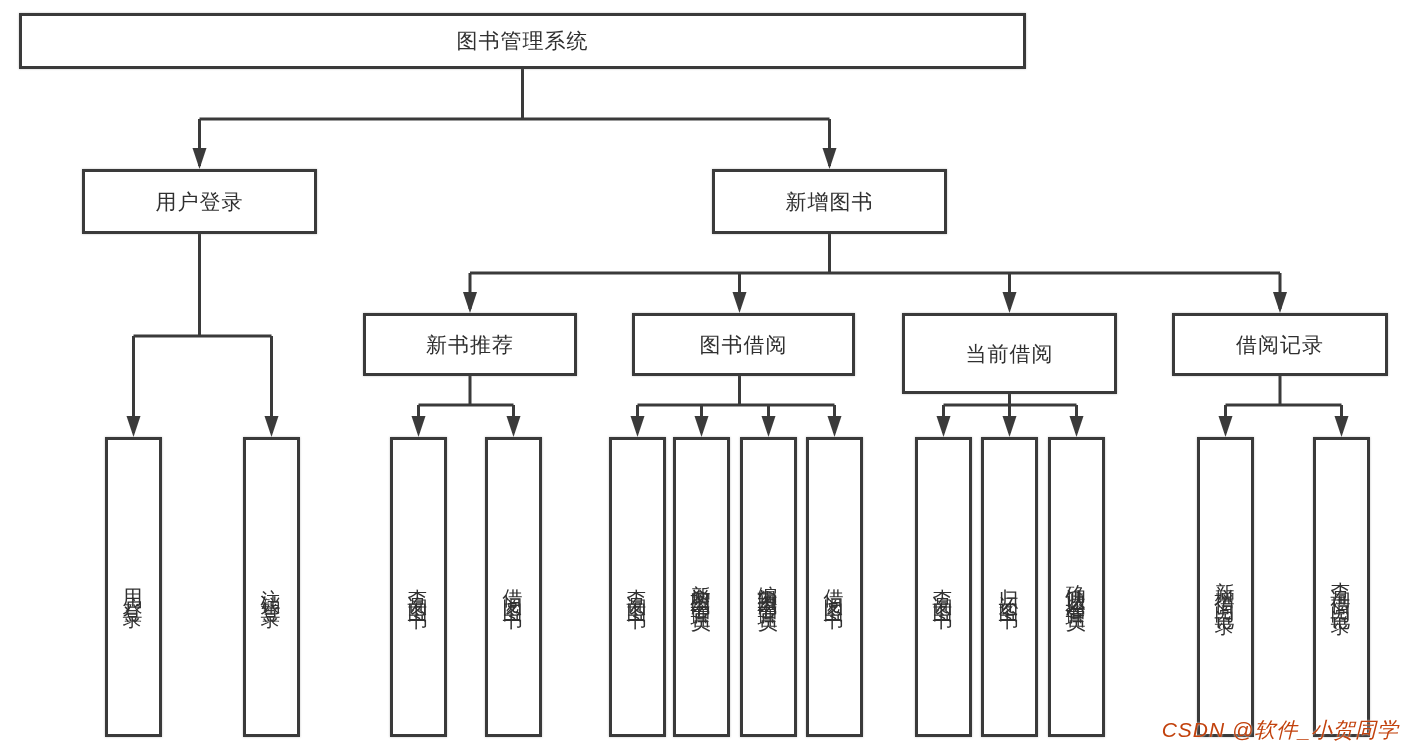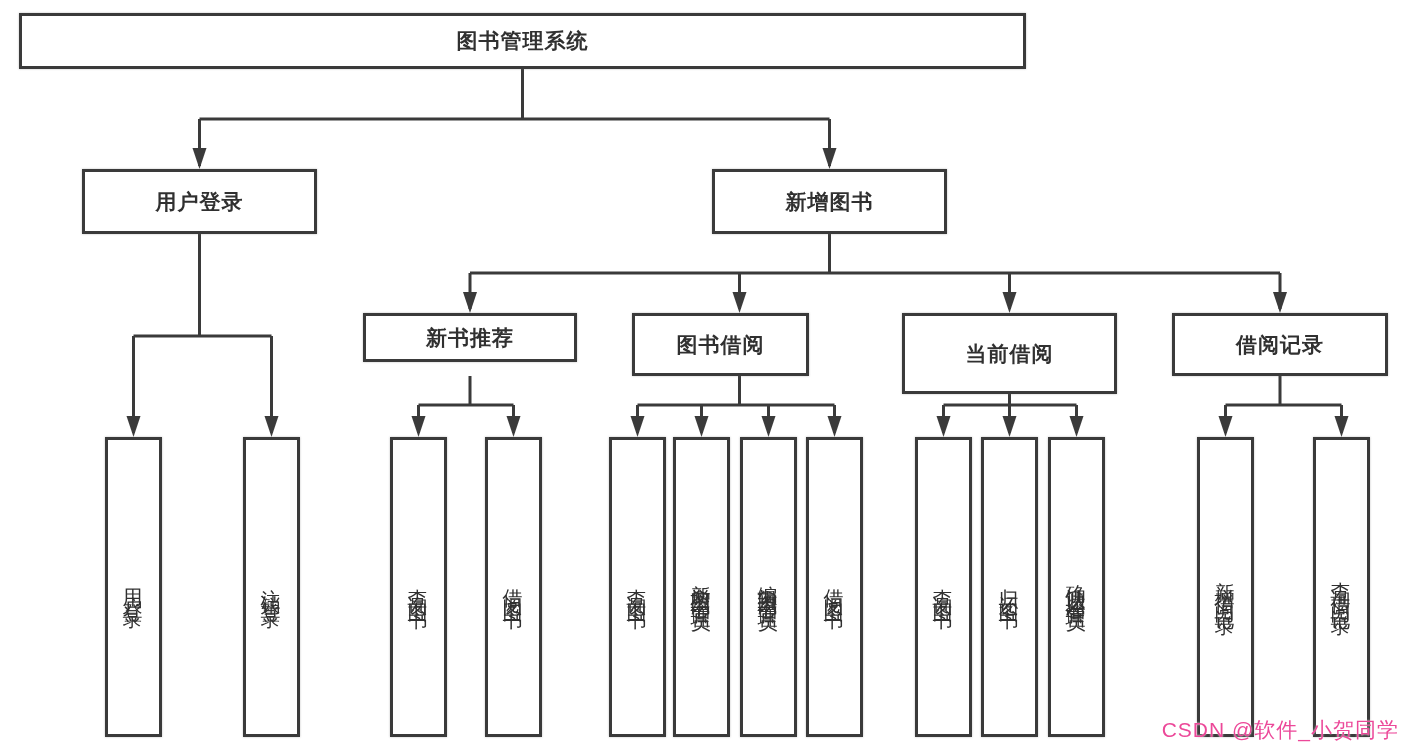--- a/index.html
+++ b/index.html
@@ -14,21 +14,20 @@
   .hbox{
     position:absolute;
     border:3px solid #3a3a3a;
     background:#ffffff;
     box-sizing:border-box;
     display:flex;align-items:center;justify-content:center;
     color:#303030;
     font-size:21px;
     letter-spacing:1px;
     box-shadow:0 0 2px rgba(120,120,120,.45);
-    font-weight:bold;
   }
   .vbox{
     position:absolute;
     width:57px;height:300px;
     border:3px solid #3a3a3a;
     background:#ffffff;
     box-sizing:border-box;
     display:flex;align-items:center;justify-content:center;
     box-shadow:0 0 2px rgba(120,120,120,.45);
   }
@@ -38,23 +37,24 @@
     font-size:20px;
     letter-spacing:7px;
     color:#303030;
     white-space:nowrap;
   }
   .vbox.long span{letter-spacing:4px;}
   #watermark{
     position:absolute;
     right:6px;bottom:3px;
     font-size:21px;
-    color:#ec4899;
+    color:#c2410c;
     letter-spacing:1px;
     text-shadow:0 0 2px #ffffff;
+    font-style:italic;
   }
 </style>
 </head>
 <body>
 
 <div id="stage">
 
   <svg id="wires" viewBox="0 0 1405 747" xmlns="http://www.w3.org/2000/svg">
     <g stroke="#3a3a3a" stroke-width="3" fill="none">
 
@@ -102,24 +102,24 @@
     <span>图书管理系统</span>
   </div>
 
   <div class="hbox" style="left:82px;top:169px;width:235px;height:65px;">
     <span>用户登录</span>
   </div>
   <div class="hbox" style="left:712px;top:169px;width:235px;height:65px;">
     <span>新增图书</span>
   </div>
 
-  <div class="hbox" style="left:363px;top:313px;width:214px;height:49px;">
+  <div class="hbox" style="left:363px;top:313px;width:214px;height:63px;">
     <span>新书推荐</span>
   </div>
-  <div class="hbox" style="left:632px;top:313px;width:177px;height:63px;">
+  <div class="hbox" style="left:632px;top:313px;width:223px;height:63px;">
     <span>图书借阅</span>
   </div>
   <div class="hbox" style="left:902px;top:313px;width:215px;height:81px;">
     <span>当前借阅</span>
   </div>
   <div class="hbox" style="left:1172px;top:313px;width:216px;height:63px;text-align:right;">
     <span>借阅记录</span>
   </div>
 
   <div class="vbox" style="left:105px;top:437px;">

